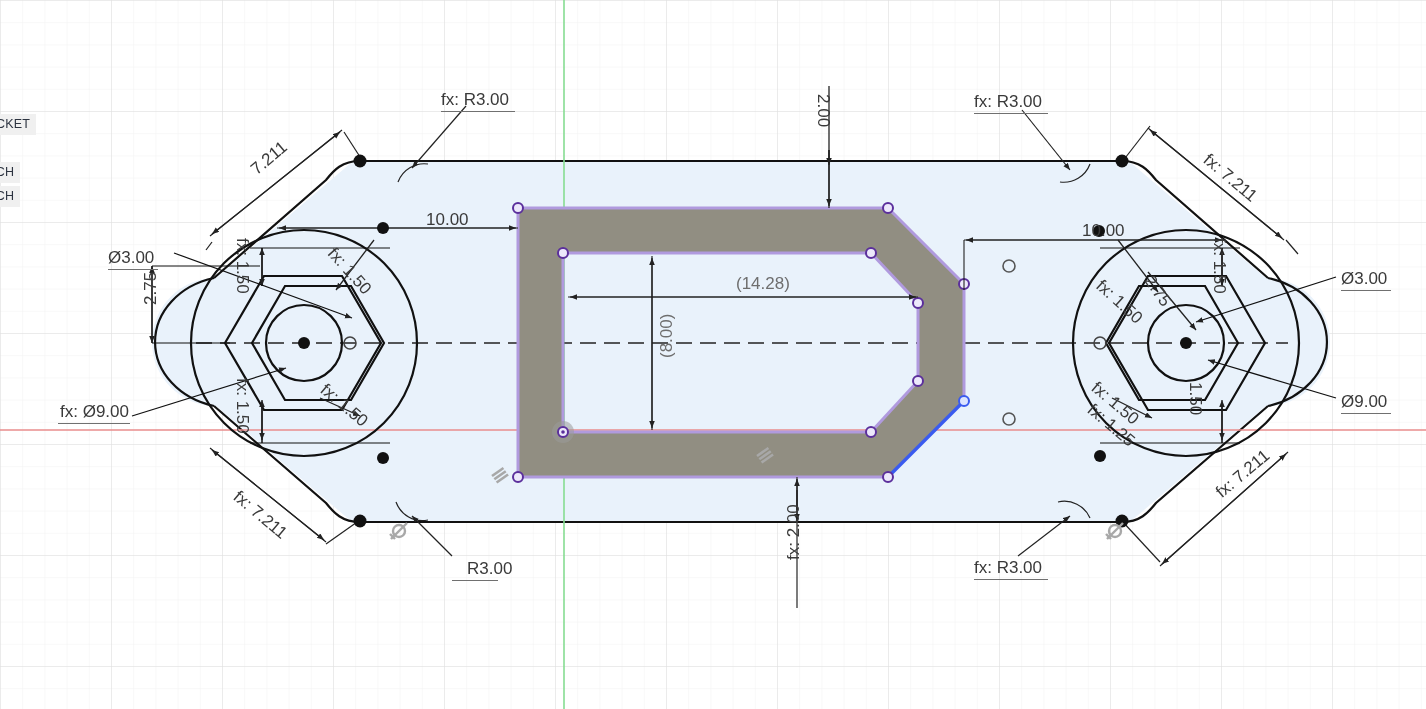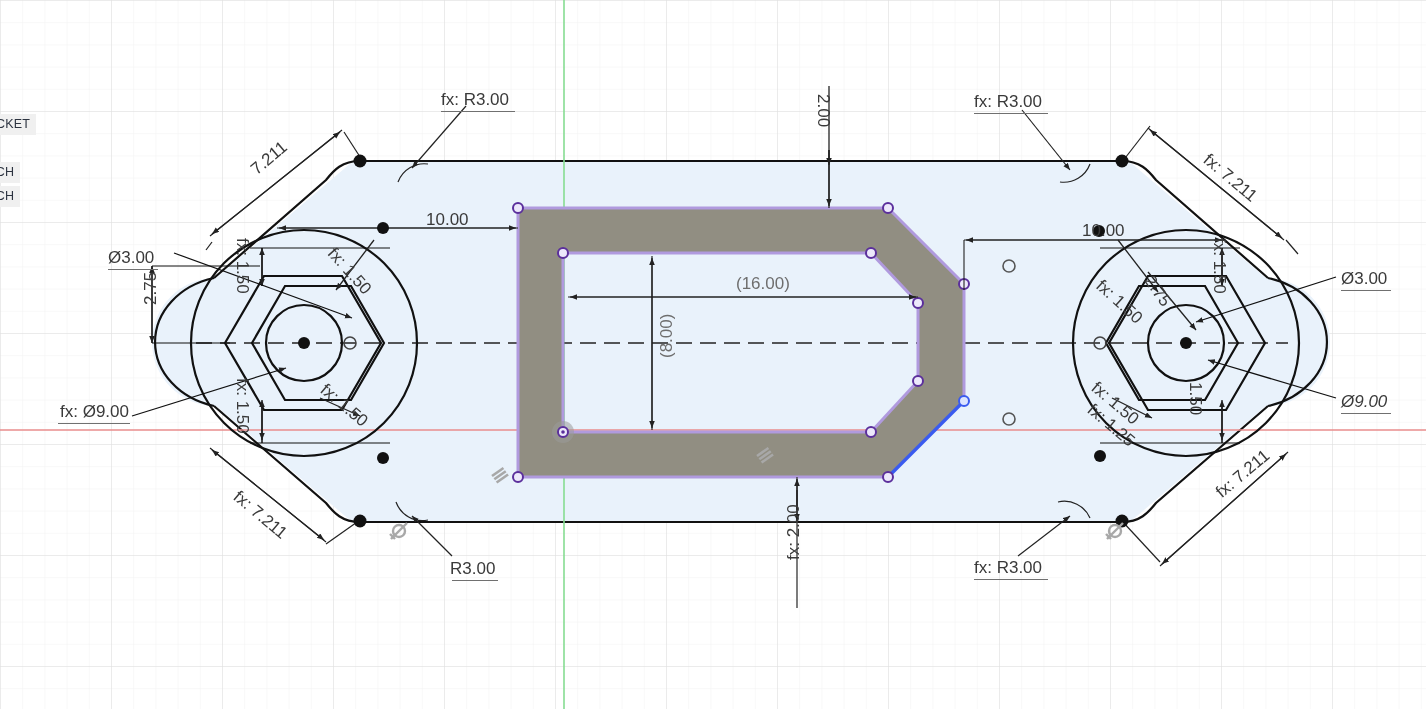--- a/index.html
+++ b/index.html
@@ -290,36 +290,36 @@
       <div class="dim-underline" style="left: 974px; top: 113px; width: 74px;"></div>
       <div class="dim-label" style="left: 1212px; top: 150px; transform-origin: left top; transform: rotate(40deg);">fx: 7.211</div>
       <div class="dim-label" style="left: 1082px; top: 221px;">10.00</div>
       <div class="dim-label" style="left: 108px; top: 248px;">Ø3.00</div>
       <div class="dim-underline" style="left: 108px; top: 269px; width: 50px;"></div>
       <div class="dim-label" style="left: 141px; top: 305px; transform-origin: left top; transform: rotate(-90deg);">2.75</div>
       <div class="dim-label" style="left: 60px; top: 402px;">fx: Ø9.00</div>
       <div class="dim-underline" style="left: 58px; top: 423px; width: 72px;"></div>
       <div class="dim-label" style="left: 1341px; top: 269px;">Ø3.00</div>
       <div class="dim-underline" style="left: 1341px; top: 290px; width: 50px;"></div>
-      <div class="dim-label" style="left: 1341px; top: 392px; font-style: italic;">Ø9.00</div>
+      <div class="dim-label" style="left: 1341px; top: 392px;">Ø9.00</div>
       <div class="dim-underline" style="left: 1341px; top: 413px; width: 50px;"></div>
       <div class="dim-label" style="left: 252px; top: 238px; transform-origin: left top; transform: rotate(90deg);">fx: 1.50</div>
       <div class="dim-label" style="left: 338px; top: 244px; transform-origin: left top; transform: rotate(48deg);">fx: 1.50</div>
       <div class="dim-label" style="left: 252px; top: 378px; transform-origin: left top; transform: rotate(90deg);">fx: 1.50</div>
       <div class="dim-label" style="left: 329px; top: 380px; transform-origin: left top; transform: rotate(40deg);">fx: 1.50</div>
       <div class="dim-label" style="left: 1229px; top: 238px; transform-origin: left top; transform: rotate(90deg);">fx: 1.50</div>
       <div class="dim-label" style="left: 1105px; top: 276px; transform-origin: left top; transform: rotate(42deg);">fx: 1.50</div>
       <div class="dim-label" style="left: 1156px; top: 272px; transform-origin: left top; transform: rotate(55deg);">2.75</div>
       <div class="dim-label" style="left: 1205px; top: 382px; transform-origin: left top; transform: rotate(90deg);">1.50</div>
       <div class="dim-label" style="left: 1100px; top: 378px; transform-origin: left top; transform: rotate(40deg);">fx: 1.50</div>
       <div class="dim-label" style="left: 1096px; top: 400px; transform-origin: left top; transform: rotate(40deg);">fx: 1.25</div>
-      <div class="dim-label gray" style="left: 736px; top: 274px;">(16.00)</div>
+      <div class="dim-label gray" style="left: 736px; top: 274px;">(14.28)</div>
       <div class="dim-label gray" style="left: 657px; top: 358px; transform-origin: left top; transform: rotate(-90deg);">(8.00)</div>
       <div class="dim-label" style="left: 242px; top: 487px; transform-origin: left top; transform: rotate(40deg);">fx: 7.211</div>
-      <div class="dim-label" style="left: 450px; top: 559px;">R3.00</div>
+      <div class="dim-label" style="left: 467px; top: 559px;">R3.00</div>
       <div class="dim-underline" style="left: 452px; top: 580px; width: 46px;"></div>
       <div class="dim-label" style="left: 784px; top: 560px; transform-origin: left top; transform: rotate(-90deg);">fx: 2.00</div>
       <div class="dim-label" style="left: 974px; top: 558px;">fx: R3.00</div>
       <div class="dim-underline" style="left: 974px; top: 579px; width: 74px;"></div>
       <div class="dim-label" style="left: 1212px; top: 487px; transform-origin: left top; transform: rotate(-40deg);">fx: 7.211</div>
     </div>
 
 </div>
 
 </body></html>

